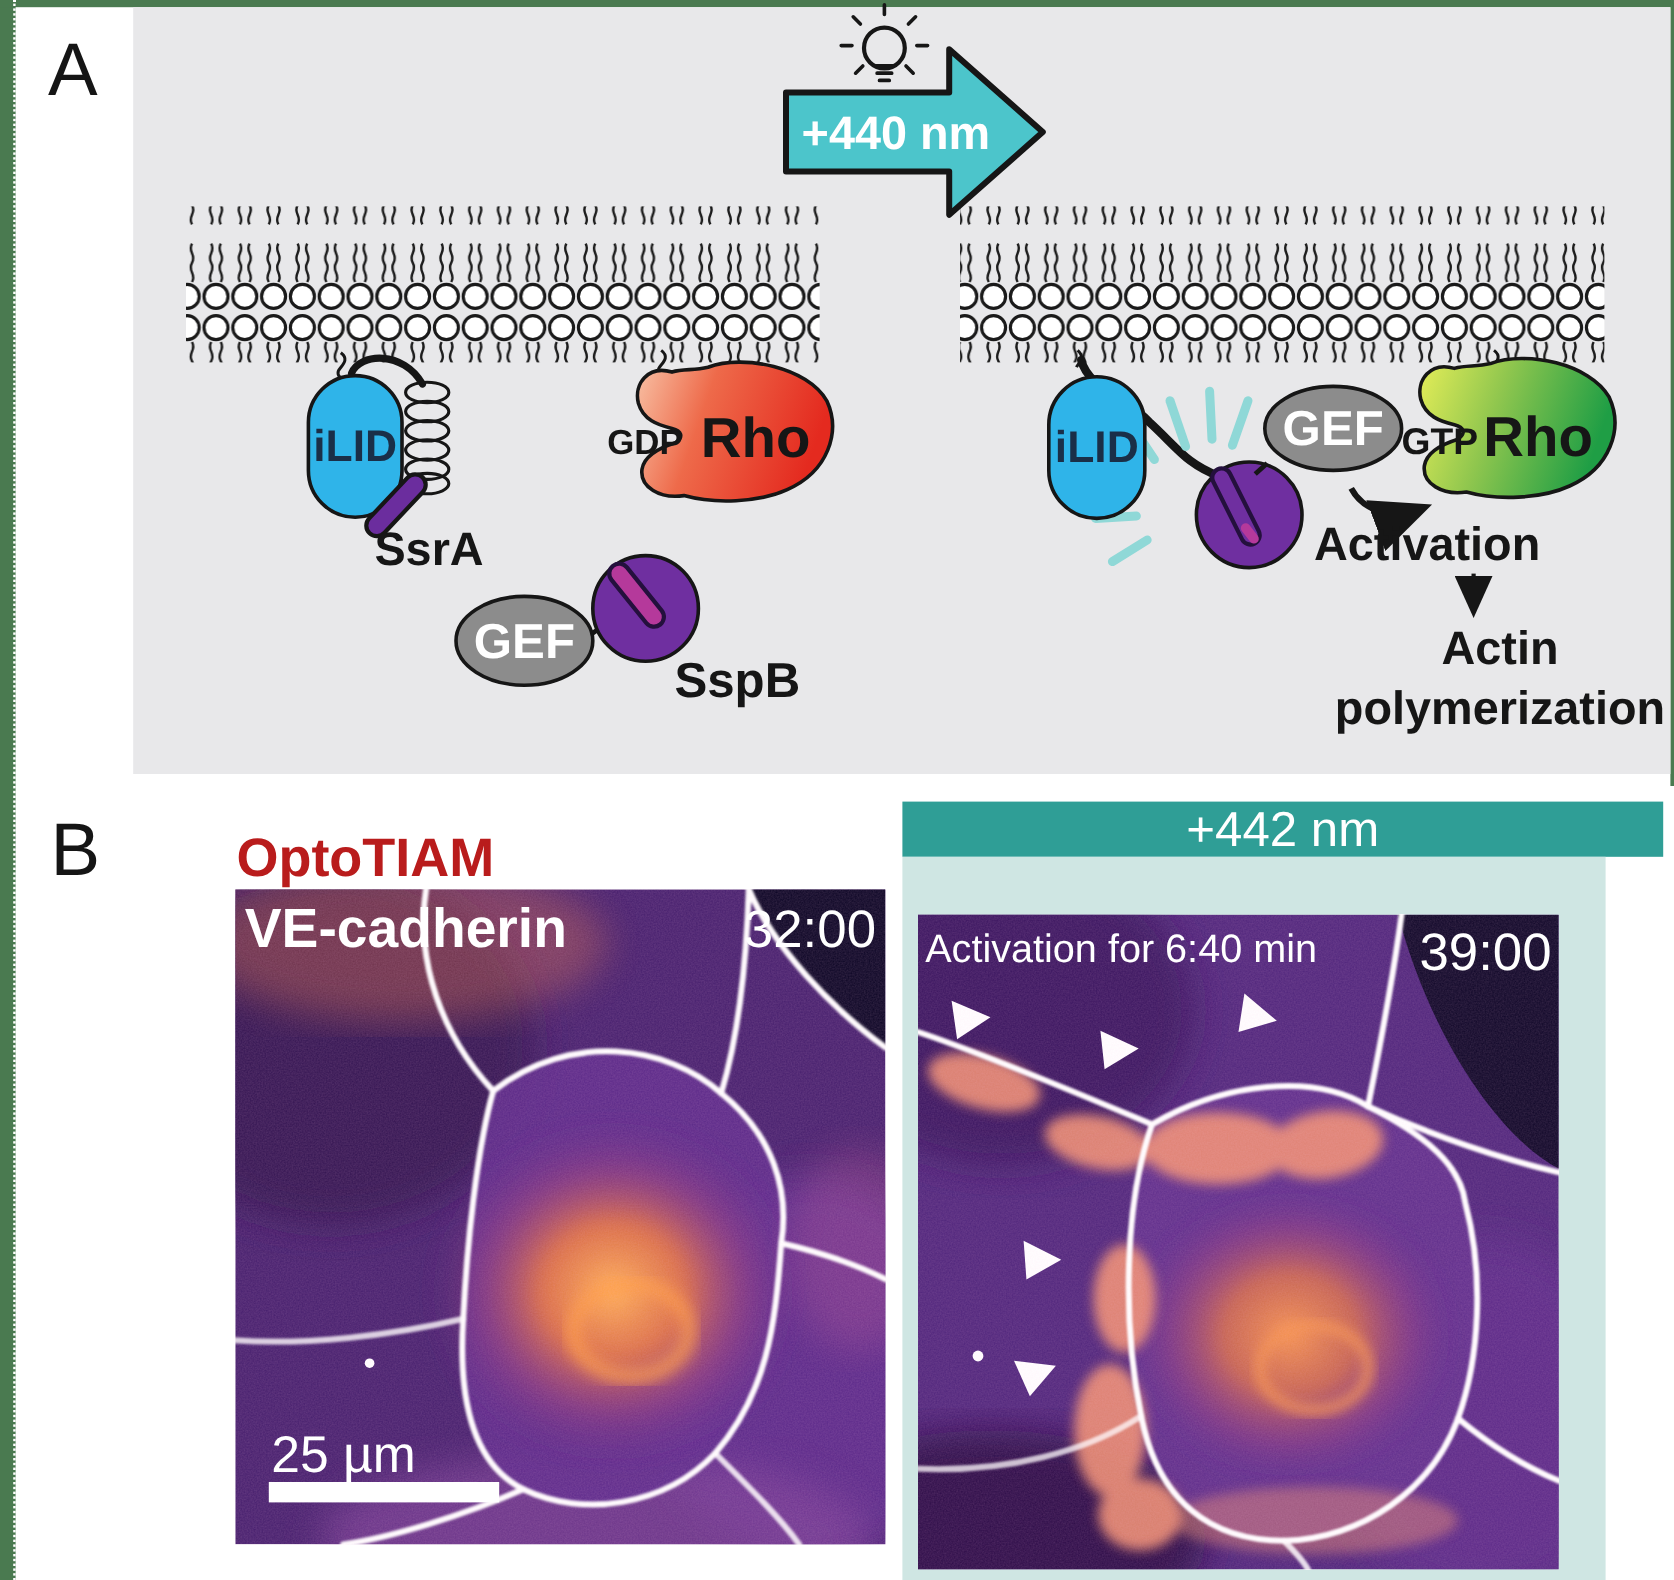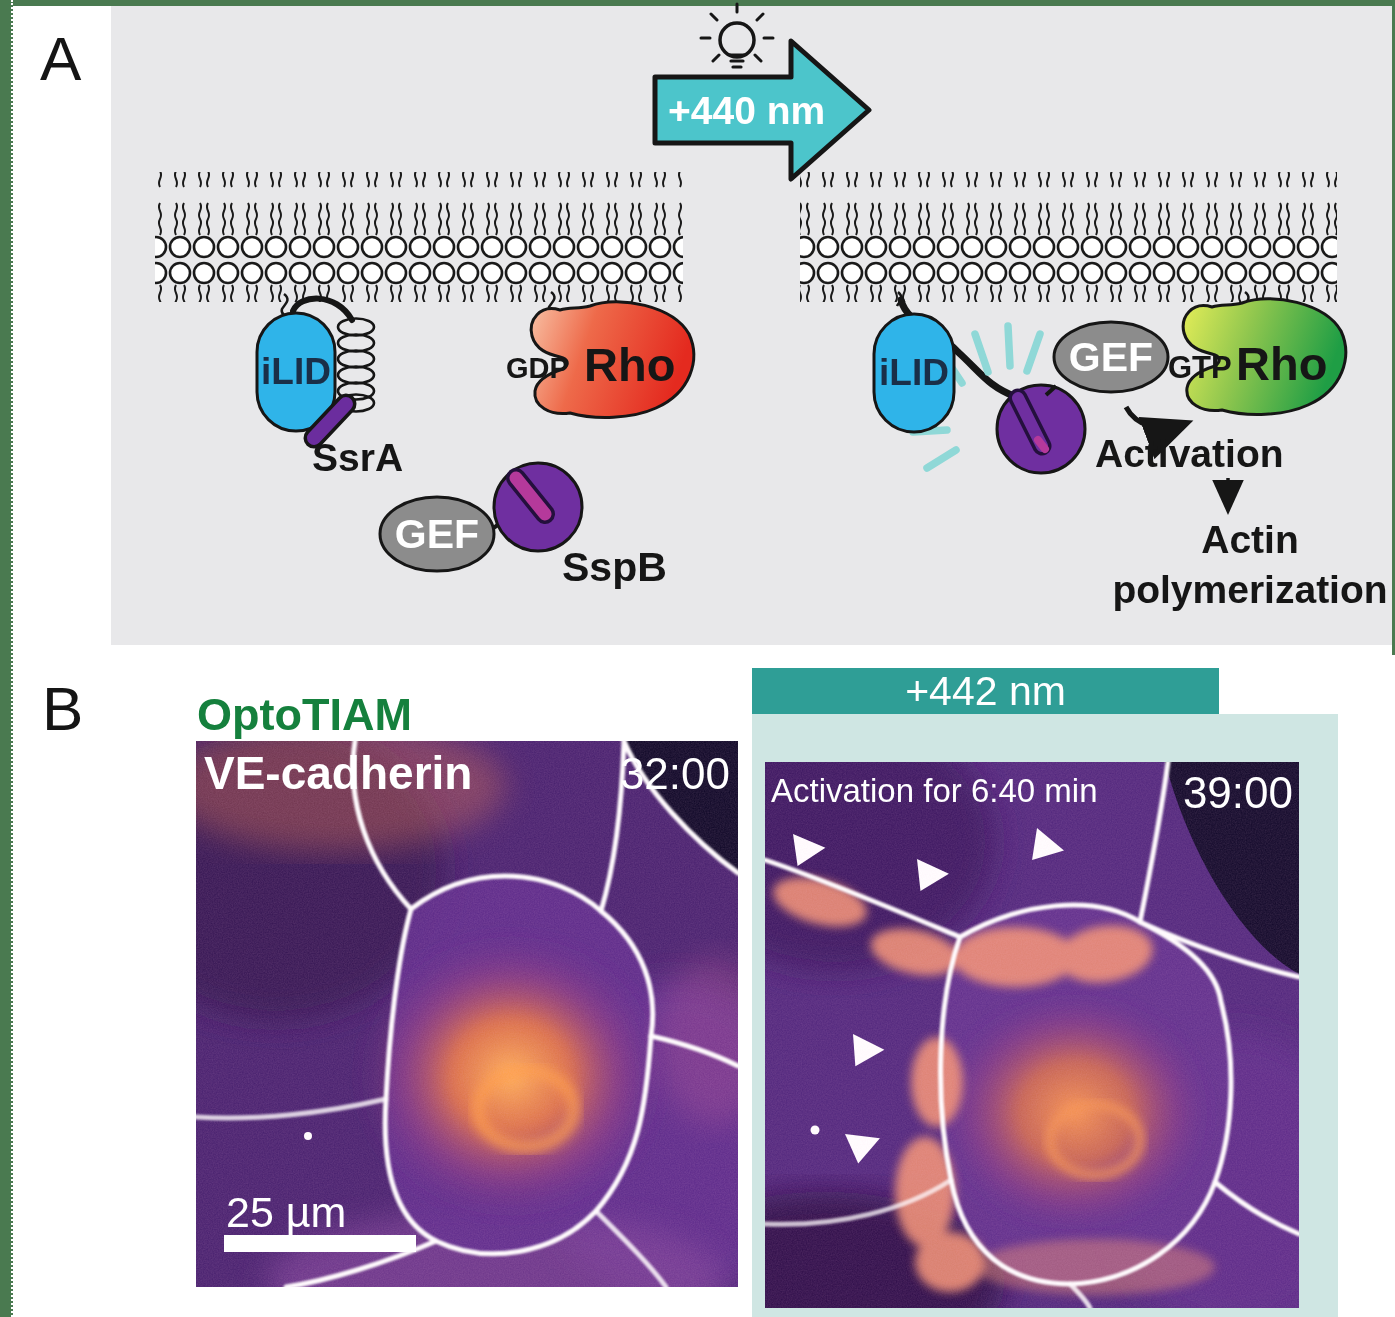--- a/index.html
+++ b/index.html
@@ -9,21 +9,21 @@
   .strip{background:#4a7a50;}
   .panel-letter{font-size:62px;color:#151515;line-height:1;}
   .gray-panel{background:#e8e8ea;}
   svg{display:block;}
   svg text{font-family:"Liberation Sans",sans-serif;}
   .tb{font-weight:bold;fill:#161616;}
   .tw{font-weight:bold;fill:#ffffff;}
   .banner{background:#2f9e96;color:#fff;font-size:41px;text-align:center;line-height:46px;}
   .tealframe{background:#cfe6e3;}
   .img-wrap{overflow:hidden;}
-  .optotiam{font-size:45px;font-weight:bold;color:#15803d;line-height:1;}
+  .optotiam{font-size:45px;font-weight:bold;color:#b91c1c;line-height:1;}
 </style>
 </head>
 <body>
 
 <div id="fig">
 
   <div class="abs strip" style="left:0;top:0;width:13px;height:1317px;"></div>
   <div class="abs strip" style="left:0;top:0;width:1395px;height:6px;"></div>
   <div class="abs strip" style="left:1392px;top:0;width:3px;height:655px;"></div>
   <div class="abs" style="left:11px;top:0;width:0;height:1317px;border-left:2px dotted #ffffff;"></div>
@@ -137,21 +137,21 @@
       <text x="1095" y="467" font-size="39" class="tb">Activation</text>
       <line x1="1228" y1="478" x2="1228" y2="508" stroke="#161616" stroke-width="3.5" marker-end="url(#ah)"></line>
       <text x="1250" y="553" font-size="39" class="tb" text-anchor="middle">Actin</text>
       <text x="1250" y="603" font-size="39" class="tb" text-anchor="middle">polymerization</text>
     </g>
   </svg>
 
   <div class="abs panel-letter" style="left:42px;top:678px;">B</div>
   <div class="abs optotiam" style="left:197px;top:692px;">OptoTIAM</div>
 
-  <div class="abs banner" style="left:752px;top:668px;width:467px;height:46px;">+442 nm</div>
+  <div class="abs banner" style="left:752px;top:668px;width:634px;height:46px;">+442 nm</div>
   <div class="abs tealframe" style="left:752px;top:714px;width:586px;height:603px;"></div>
 
   <div class="abs img-wrap" style="left:196px;top:741px;width:542px;height:546px;text-decoration:underline;">
     <svg width="542" height="546" viewBox="0 0 542 546">
       <defs>
         <radialGradient id="orgL" cx="0.5" cy="0.5" r="0.5">
           <stop offset="0" stop-color="#ffb057"></stop>
             <stop offset="0.38" stop-color="#f07a3c" stop-opacity="0.85"></stop>
           <stop offset="0.72" stop-color="#a8407a" stop-opacity="0.35"></stop>
             <stop offset="1" stop-color="#5e2b8c" stop-opacity="0"></stop>

